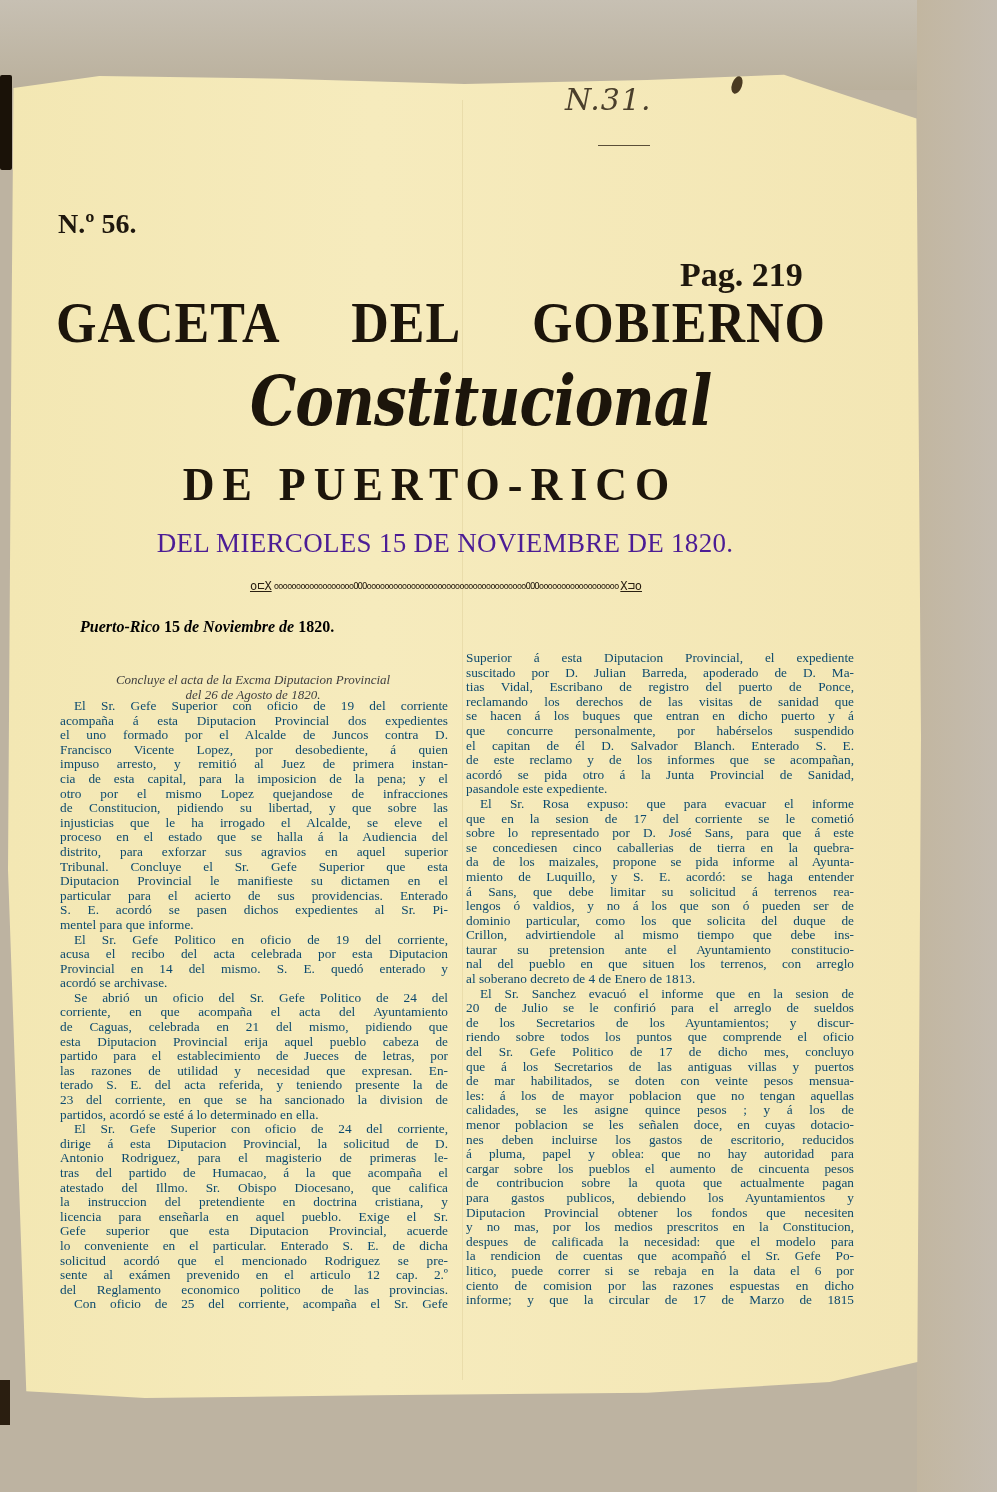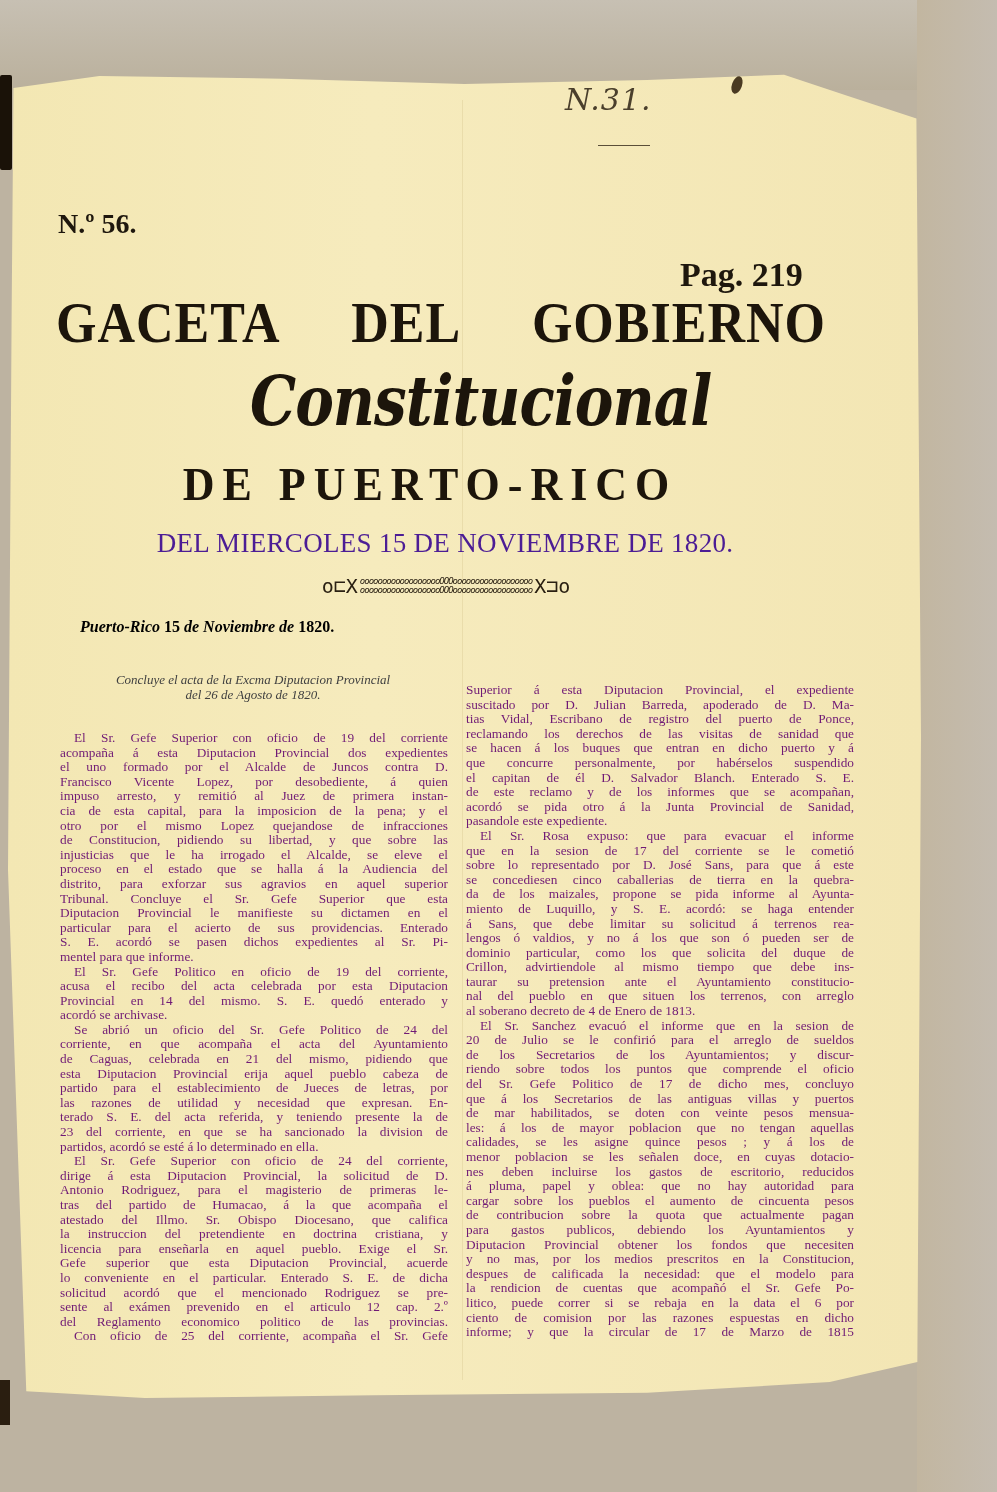--- a/index.html
+++ b/index.html
@@ -144,28 +144,27 @@
       align-items: center;
       justify-content: center;
       font-family: "DejaVu Sans Mono", monospace;
       font-size: 9px;
       color: #2a2012;
       letter-spacing: -1px;
       line-height: 9px;
     }
     .ornament .rows {
       display: flex;
-      flex-direction: column;
       align-items: flex-end;
-      font-style: italic;
     }
     .ornament .end {
-      font-size: 20px;
+      font-size: 12px;
       letter-spacing: 0;
       margin: 0 2px;
+      text-decoration: underline;
     }
     .dateline {
       position: absolute;
       left: 80px; top: 618px;
       font-size: 16px;
       font-style: italic;
       font-weight: bold;
       color: #000000;
     }
     .dateline .num {
@@ -179,23 +178,22 @@
       font-size: 13px;
       font-style: italic;
       color: #404040;
       line-height: 15px;
     }
     .column {
       position: absolute;
       width: 388px;
       font-size: 13.3px;
       line-height: 14.6px;
-      color: #701a75;
+      color: #0c4a6e;
       text-align: justify;
-      margin-top: 32px;
     }
     .column .line {
       display: block;
       white-space: nowrap;
       text-align-last: justify;
       overflow: hidden;
     }
     .column .line.last {
       text-align-last: left;
     }

